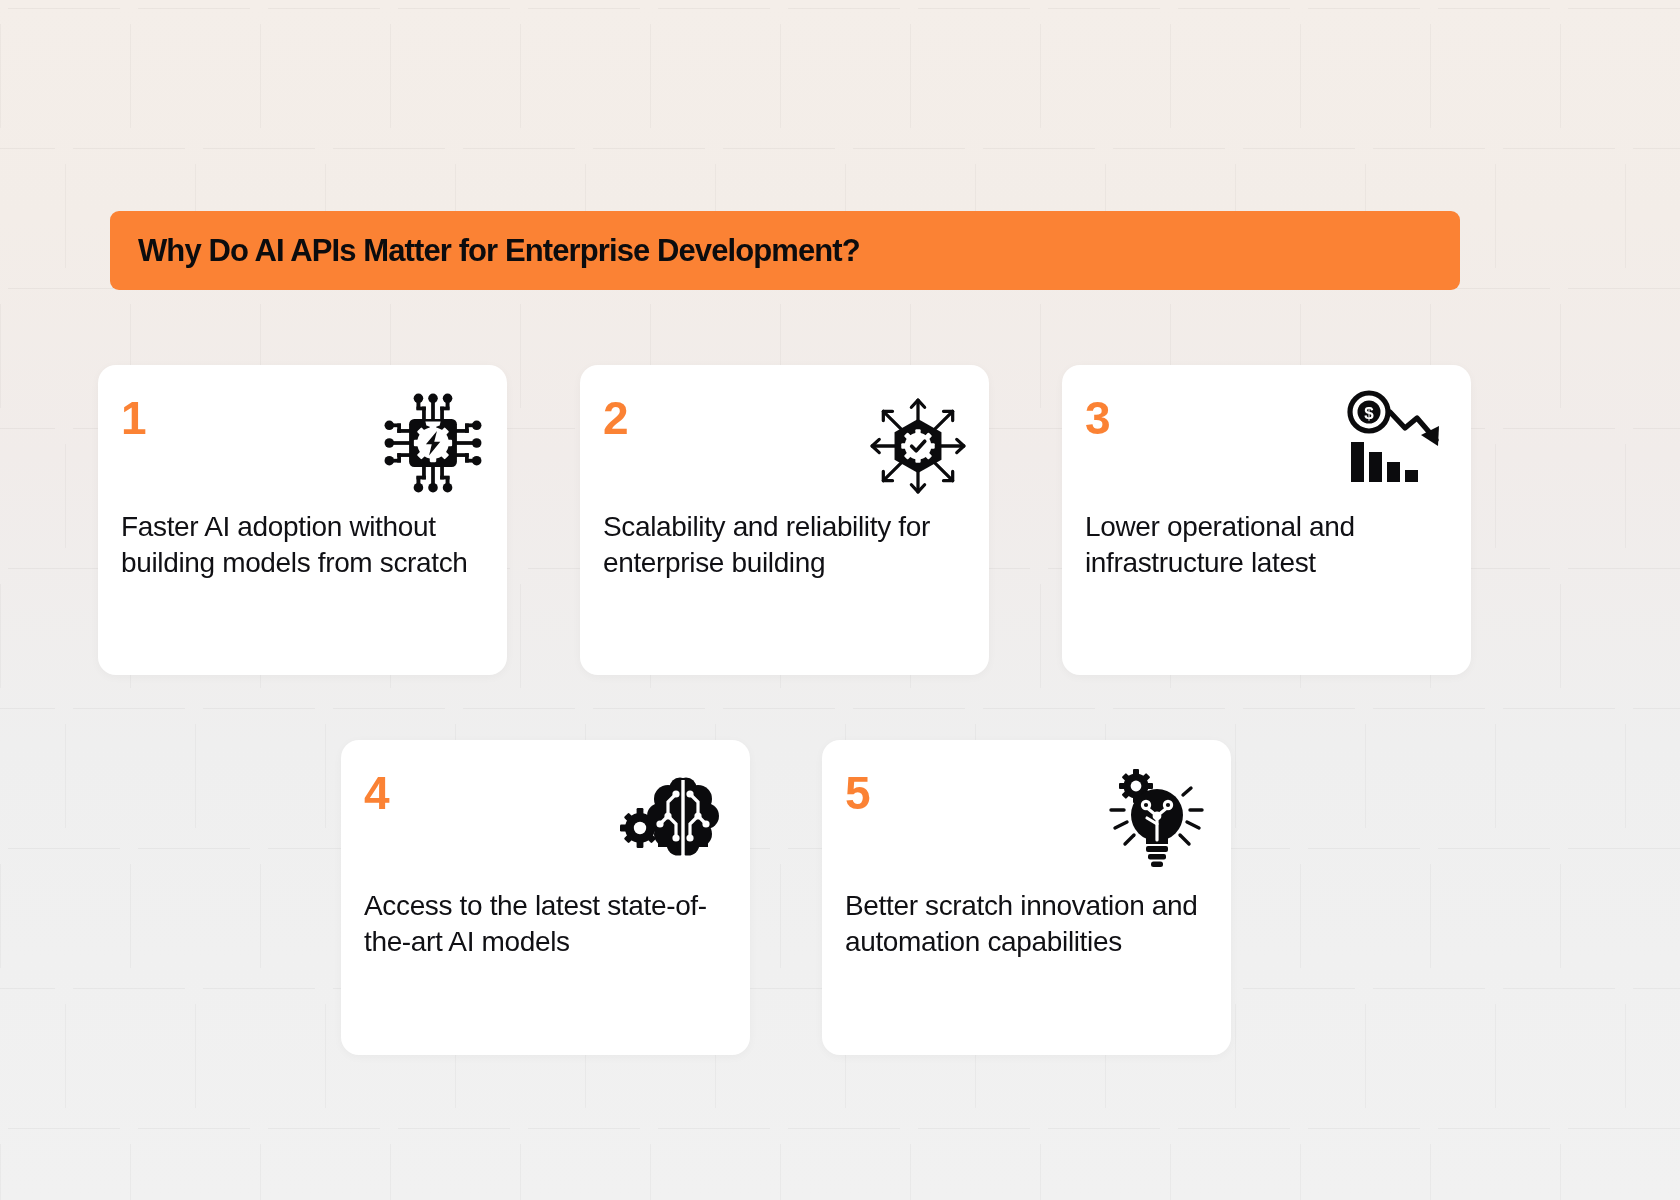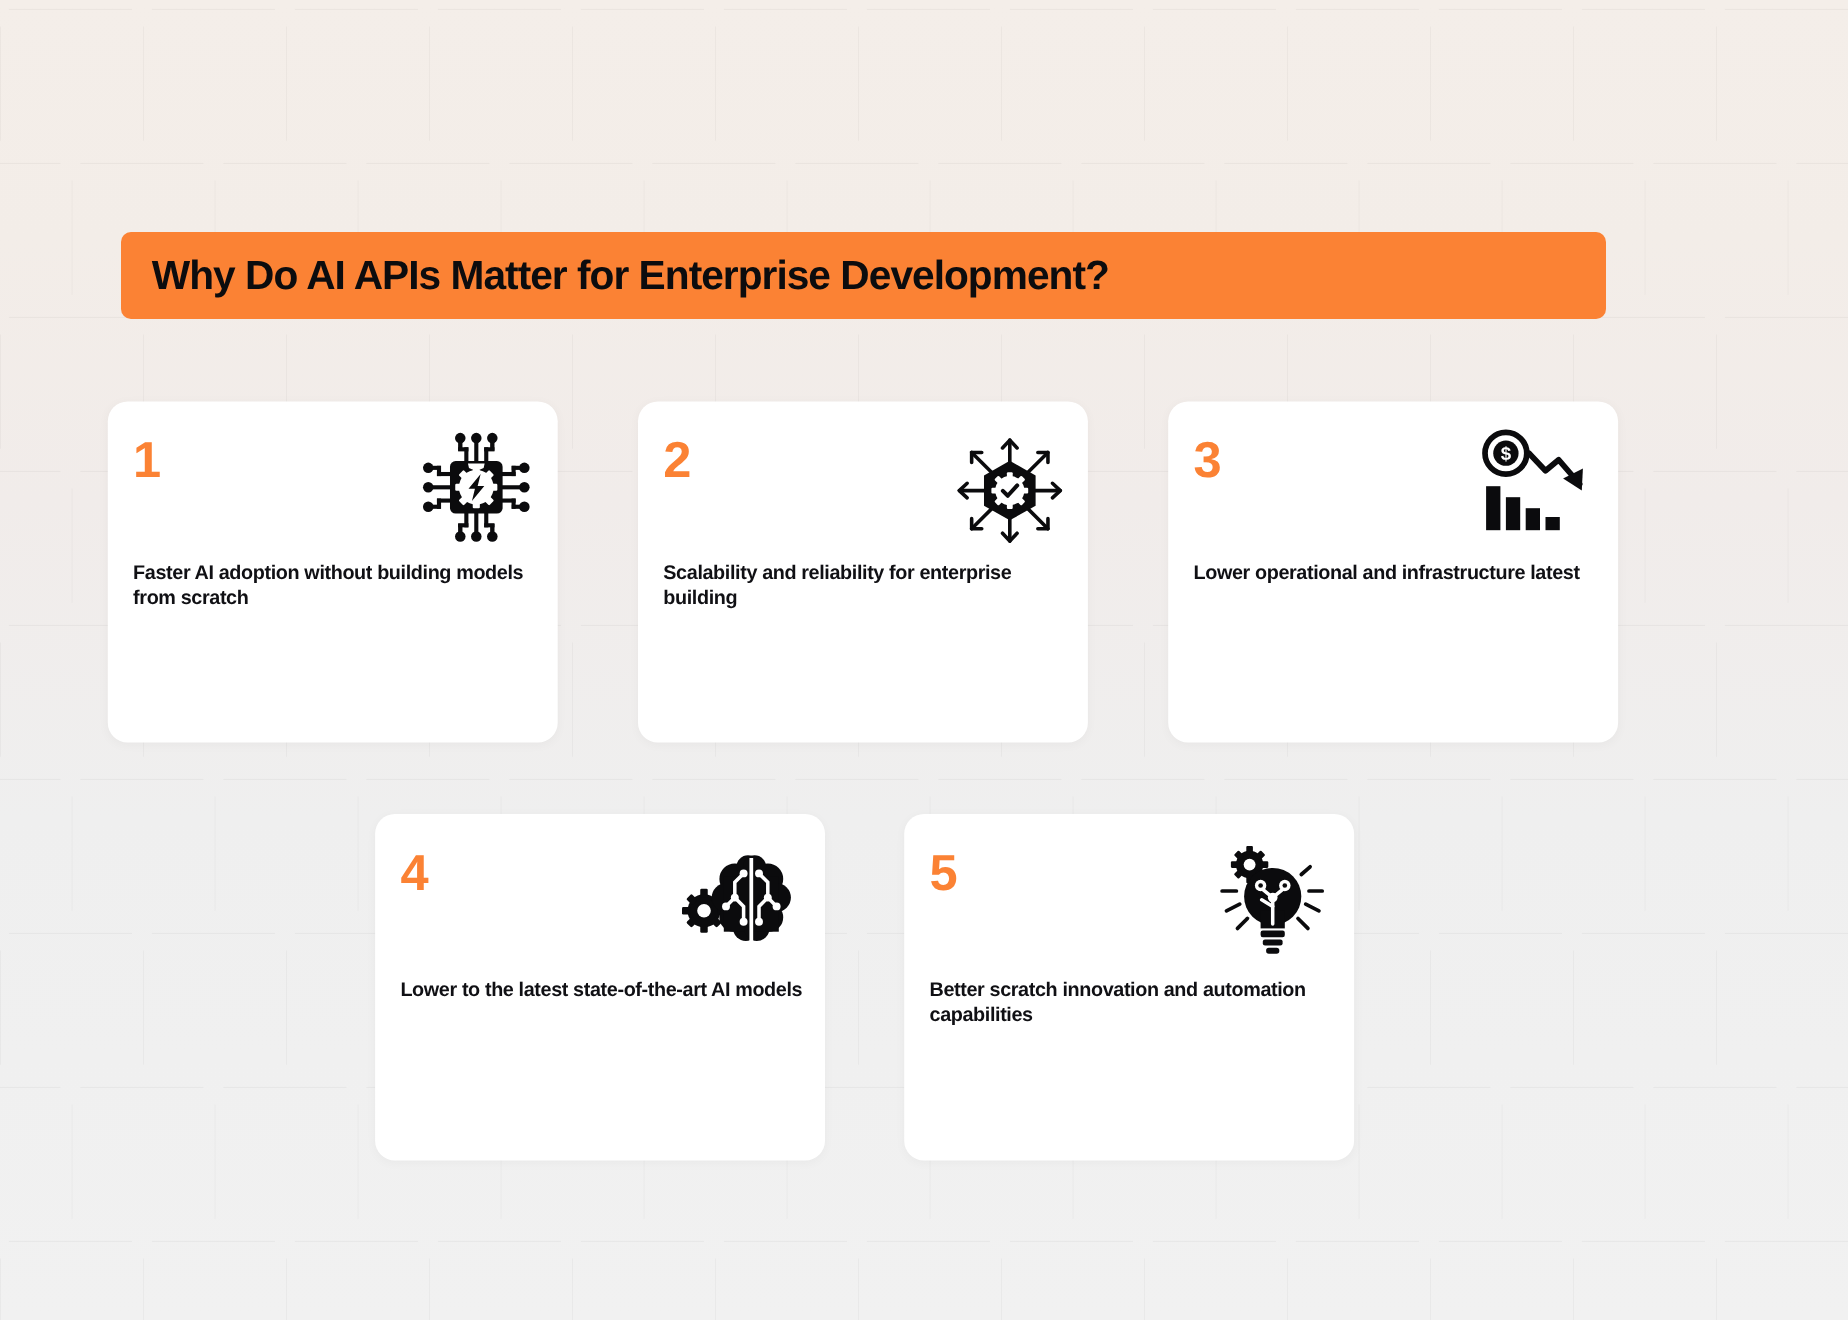--- a/index.html
+++ b/index.html
@@ -103,21 +103,21 @@
     top: 211px;
     width: 1350px;
     height: 79px;
     background: #fb8234;
     border-radius: 9px;
     display: flex;
     align-items: center;
     padding-left: 28px;
   }
   #title-text {
-    font-size: 37px;
+    font-size: 31px;
     font-weight: 700;
     color: #0c0c0e;
     letter-spacing: -0.9px;
     white-space: nowrap;
     line-height: 1;
   }
 
   
   .card {
     position: absolute;
@@ -141,22 +141,22 @@
     right: 22px;
     width: 104px;
     height: 104px;
   }
   .card-icon svg { width: 100%; height: 100%; display: block; }
   .card-text {
     position: absolute;
     left: 23px;
     right: 20px;
     top: 144px;
-    font-size: 18px;
-    font-weight: 700;
+    font-size: 28px;
+    font-weight: 400;
     line-height: 1.285;
     color: #101014;
     letter-spacing: -0.35px;
   }
 
   
   #card-1 { left: 98px;  top: 365px; width: 409px; height: 310px; }
   #card-2 { left: 580px; top: 365px; width: 409px; height: 310px; }
   #card-3 { left: 1062px;top: 365px; width: 409px; height: 310px; }
   
@@ -621,21 +621,21 @@
           <path d="M78 44 L70 52 L70 66"></path>
         </g>
         <g fill="#ffffff">
           <circle cx="70" cy="22" r="3.6"></circle>
           <circle cx="78" cy="44" r="3.6"></circle>
           <circle cx="86" cy="52" r="3.6"></circle>
           <circle cx="70" cy="66" r="3.6"></circle>
         </g>
       </svg>
     </div>
-    <div class="card-text">Lower to the latest state-of-the-art AI models</div>
+    <div class="card-text">Access to the latest state-of-the-art AI models</div>
   </div>
 
   <div class="card" id="card-5">
     <div class="card-num">5</div>
     <div class="card-icon">
       <svg viewBox="0 0 104 108" aria-hidden="true">
 
         <g stroke="#0b0b0d" stroke-width="3.4" stroke-linecap="round">
           <line x1="6" y1="44" x2="19" y2="44"></line>
           <line x1="10" y1="62" x2="22" y2="56"></line>

